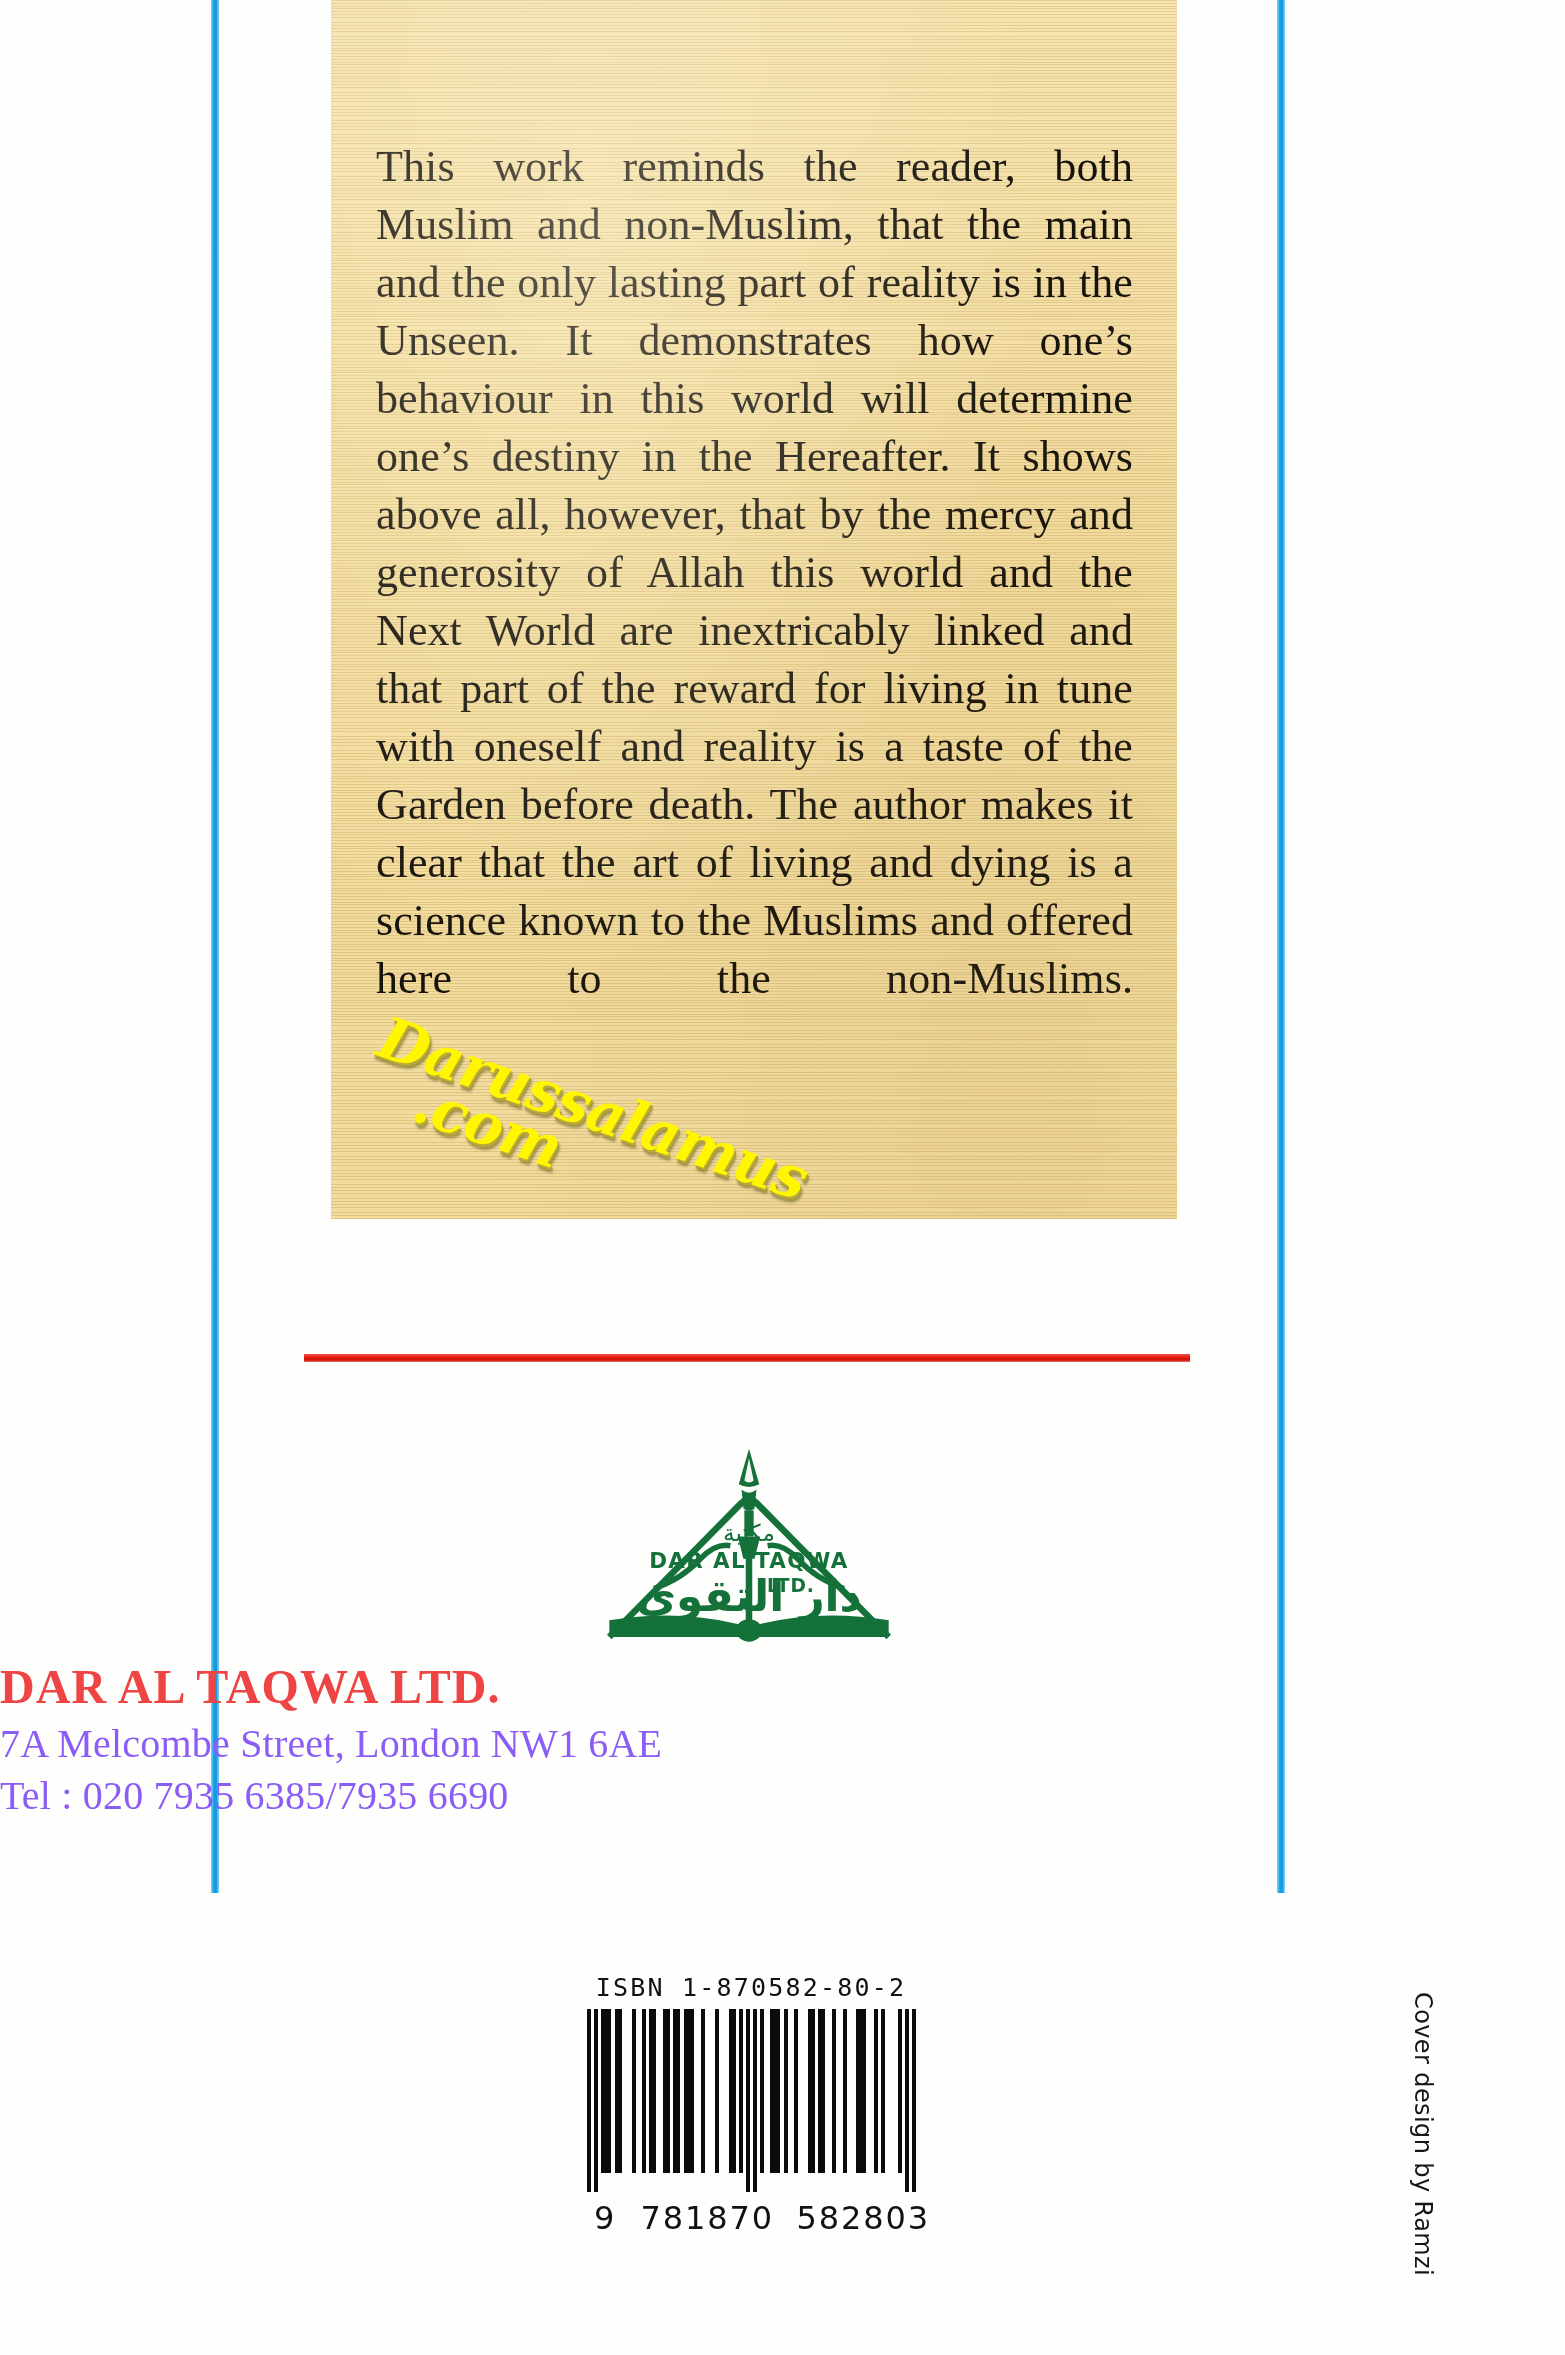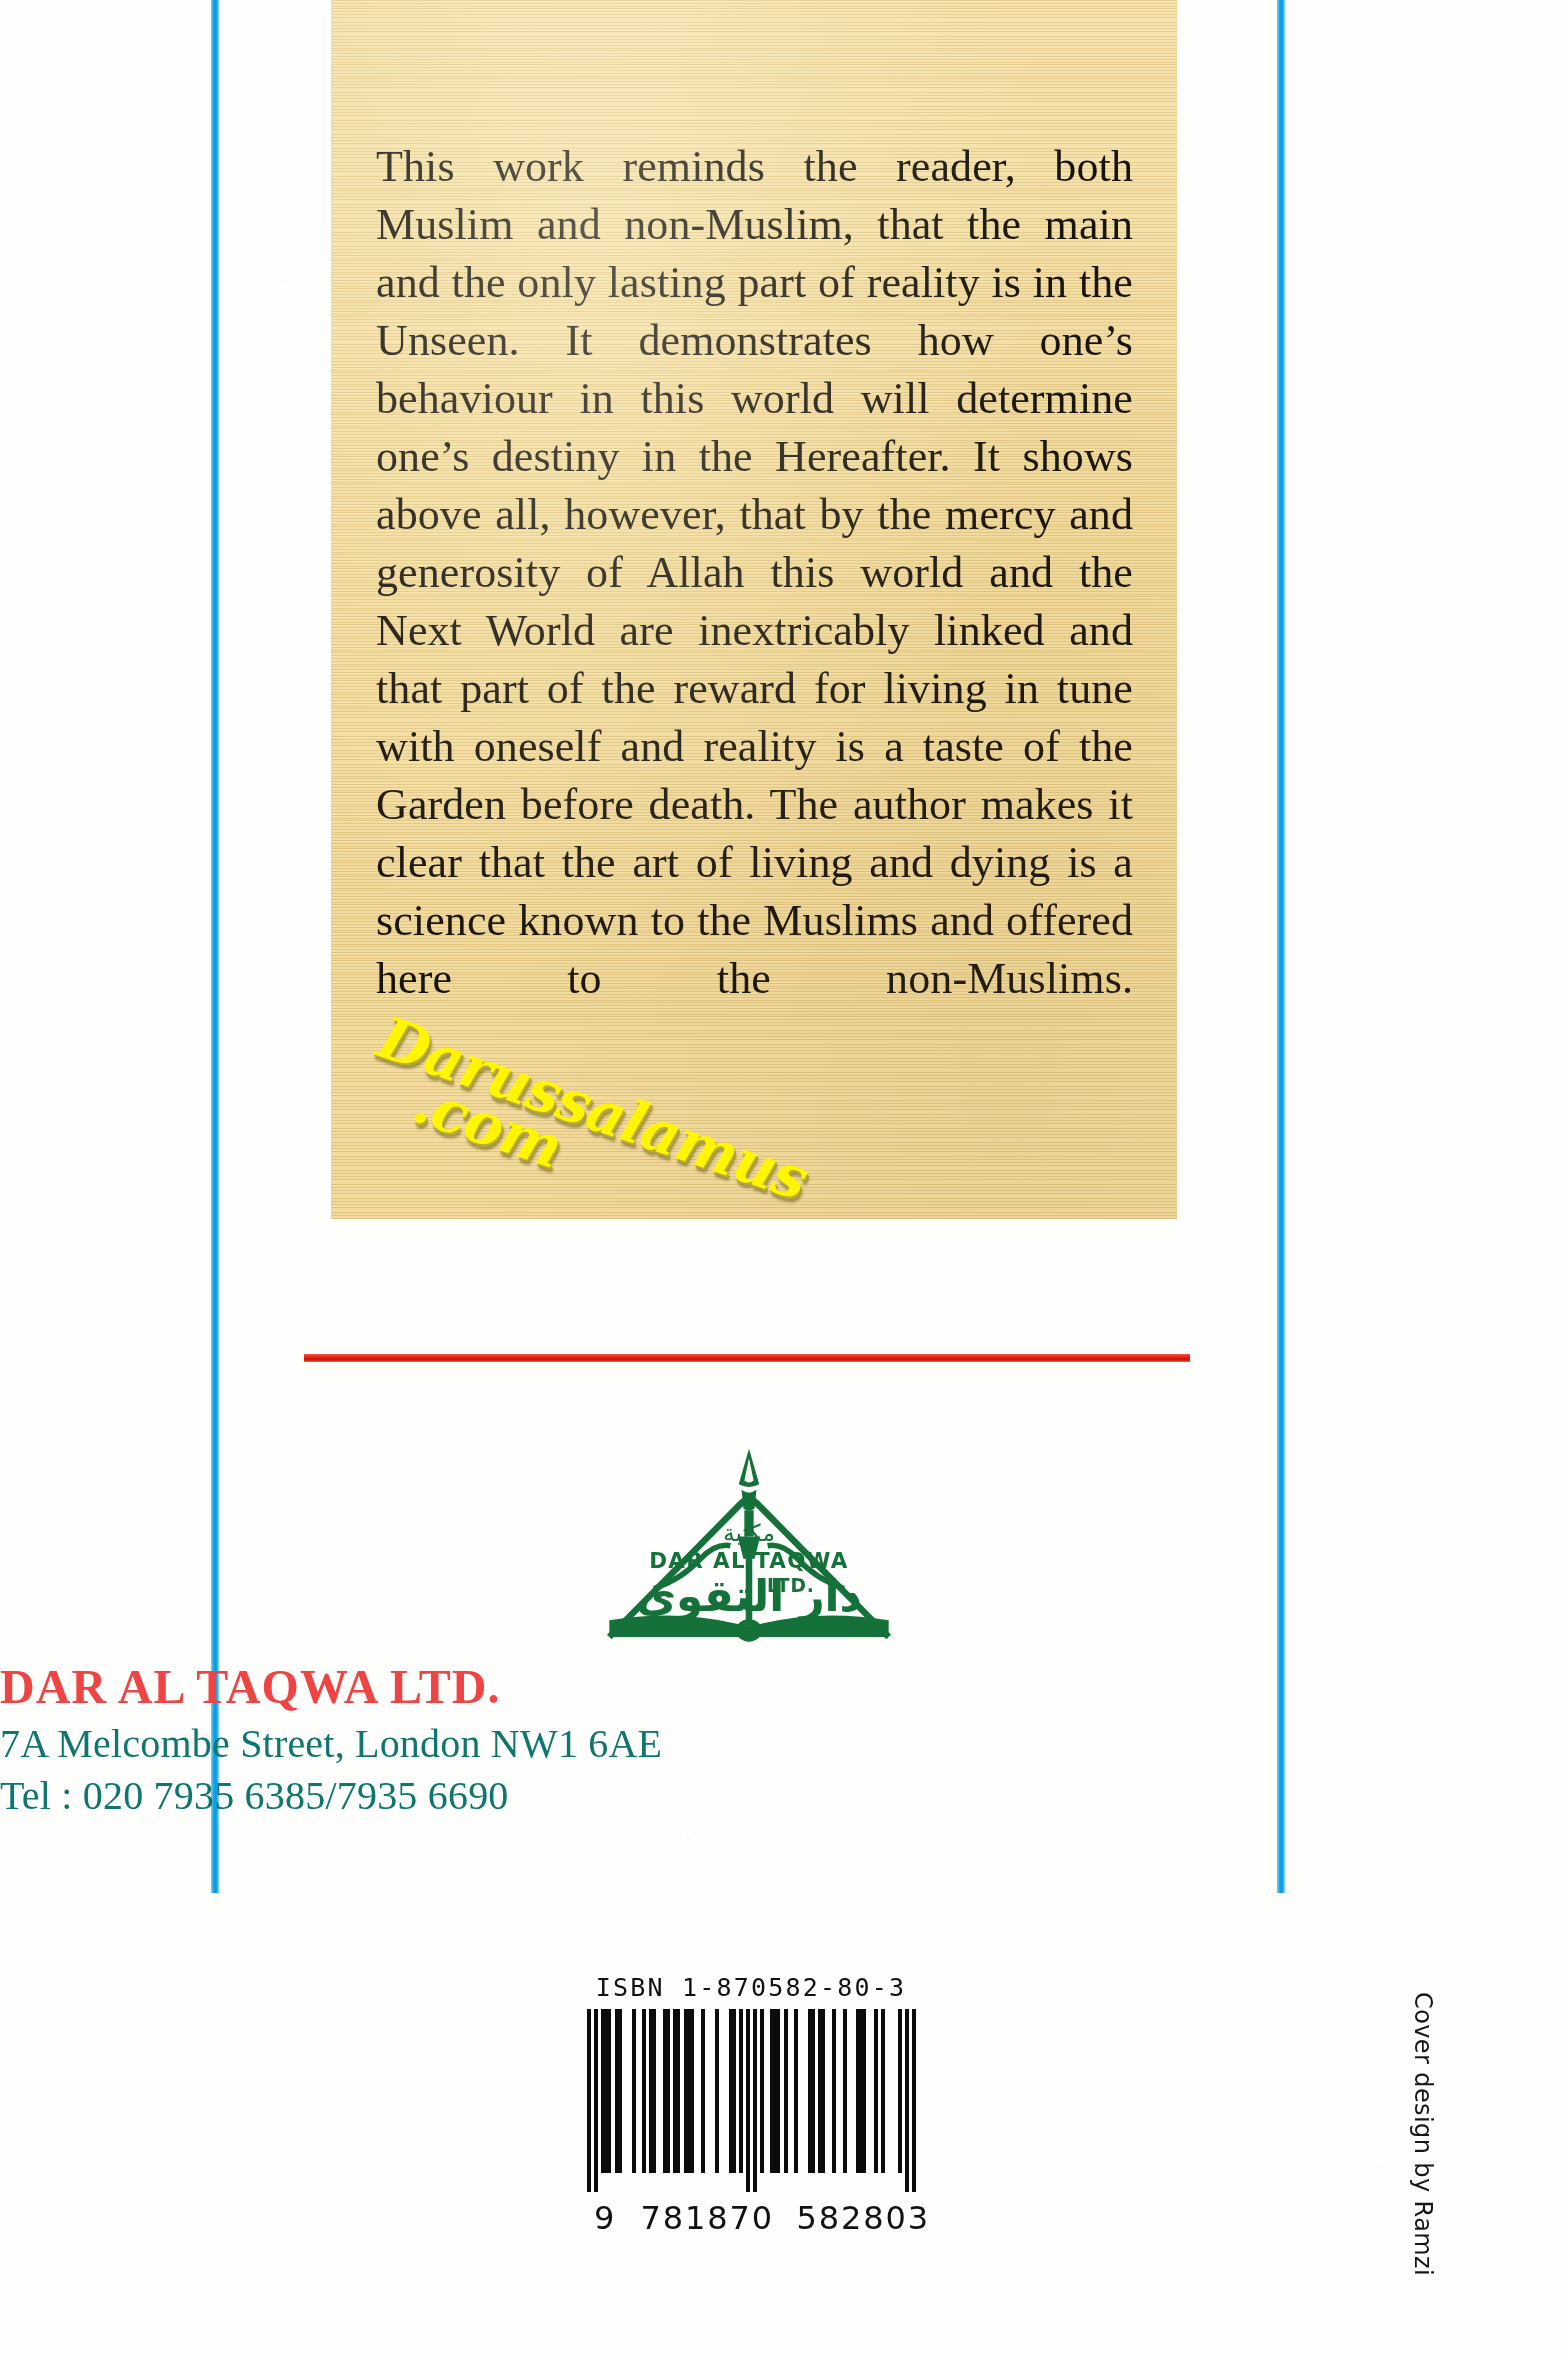--- a/index.html
+++ b/index.html
@@ -157,21 +157,21 @@
     font-size: 48px;
     line-height: 58px;
     letter-spacing: 1.1px;
     color: #ef4444;
     margin: 1.9px 0 1.9px 0;
   }
   .pub-line {
     font-family: "Liberation Serif", "DejaVu Serif", serif;
     font-size: 40px;
     line-height: 52px;
-    color: #0f766e;
+    color: #8b5cf6;
     margin: 0;
     letter-spacing: 0.2px;
   }
 
   
   .barcode-block {
     position: absolute;
     left: 587px;
     top: 1973px;
     width: 328px;
@@ -280,21 +280,21 @@
         <text x="160" y="180" text-anchor="middle" font-family="'DejaVu Sans','Liberation Sans',sans-serif" font-size="47" font-weight="bold" fill="#15713a">دار التقوى</text>
       </svg>
     </div>
 
     <div class="pub-name">DAR AL TAQWA LTD.</div>
     <div class="pub-line">7A Melcombe Street, London NW1 6AE</div>
     <div class="pub-line">Tel : 020 7935 6385/7935 6690</div>
   </div>
 
   <div class="barcode-block">
-    <div class="isbn-text">ISBN 1-870582-80-3</div>
+    <div class="isbn-text">ISBN 1-870582-80-2</div>
     <div class="bars" id="bars">
         <i class="guard" style="left: 0px; width: 3.5px;"></i>
         <i class="guard" style="left: 7px; width: 3.5px;"></i>
         <i class="short" style="left: 14px; width: 10.4px;"></i>
         <i class="short" style="left: 28px; width: 7px;"></i>
         <i class="short" style="left: 45px; width: 3.5px;"></i>
         <i class="short" style="left: 55px; width: 3.5px;"></i>
         <i class="short" style="left: 62px; width: 7px;"></i>
         <i class="short" style="left: 76px; width: 7px;"></i>
         <i class="short" style="left: 86px; width: 7px;"></i>

